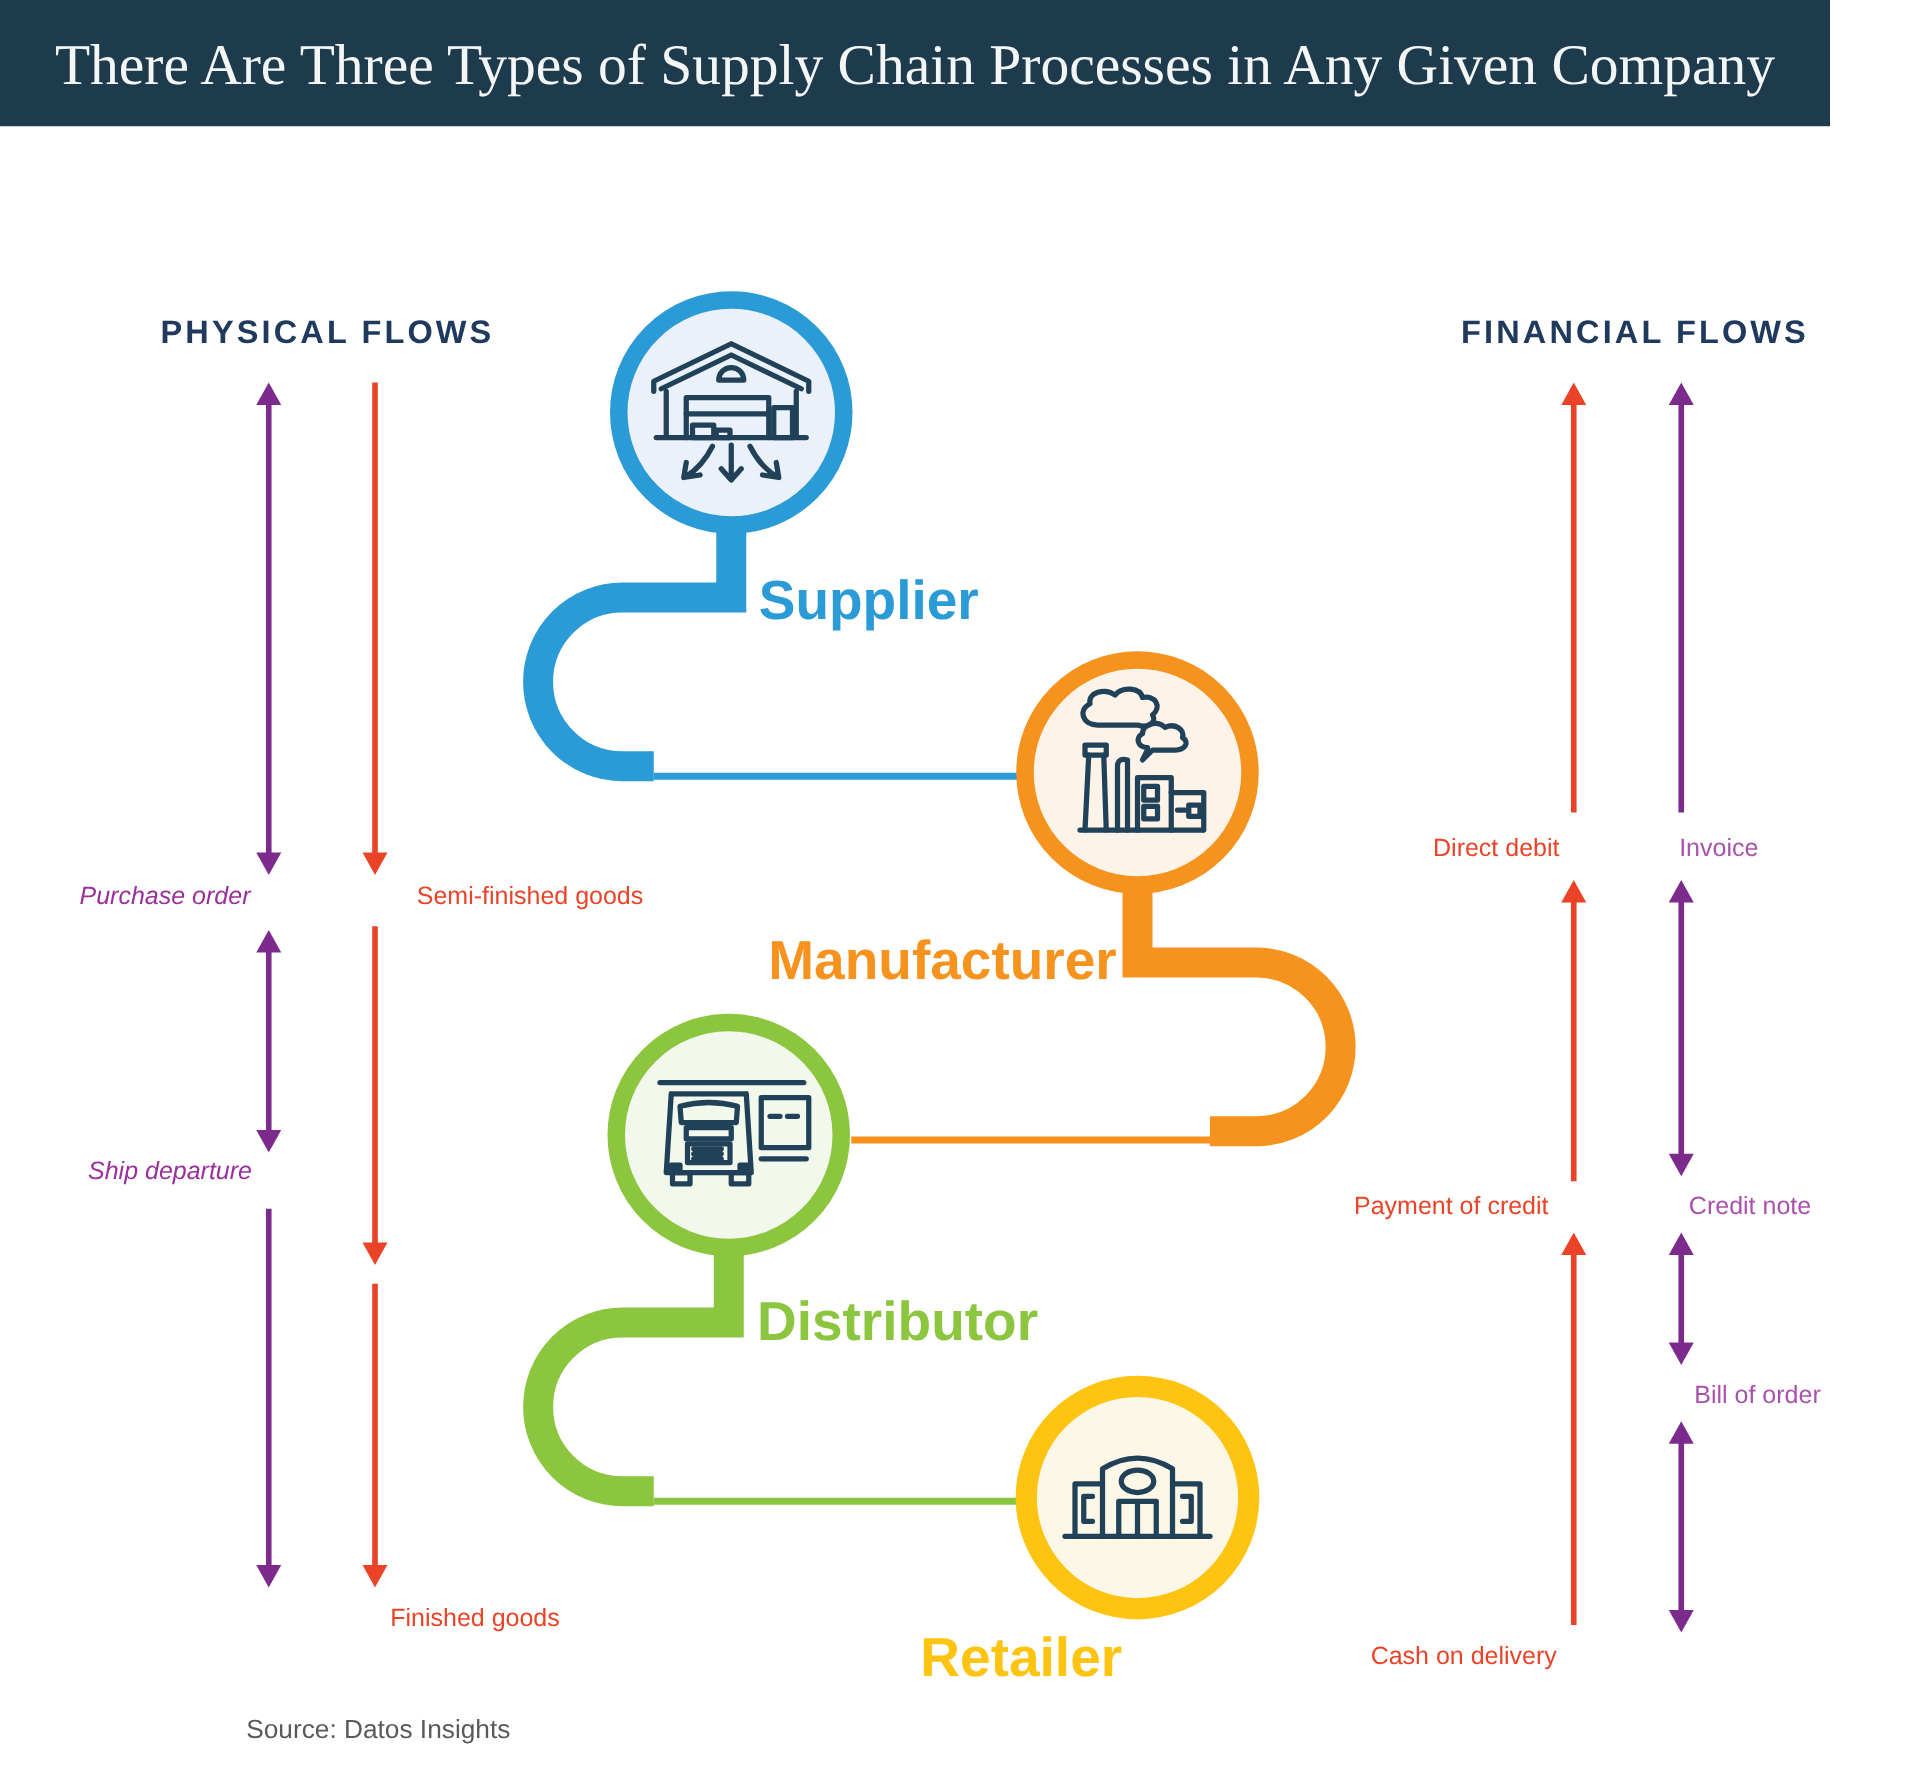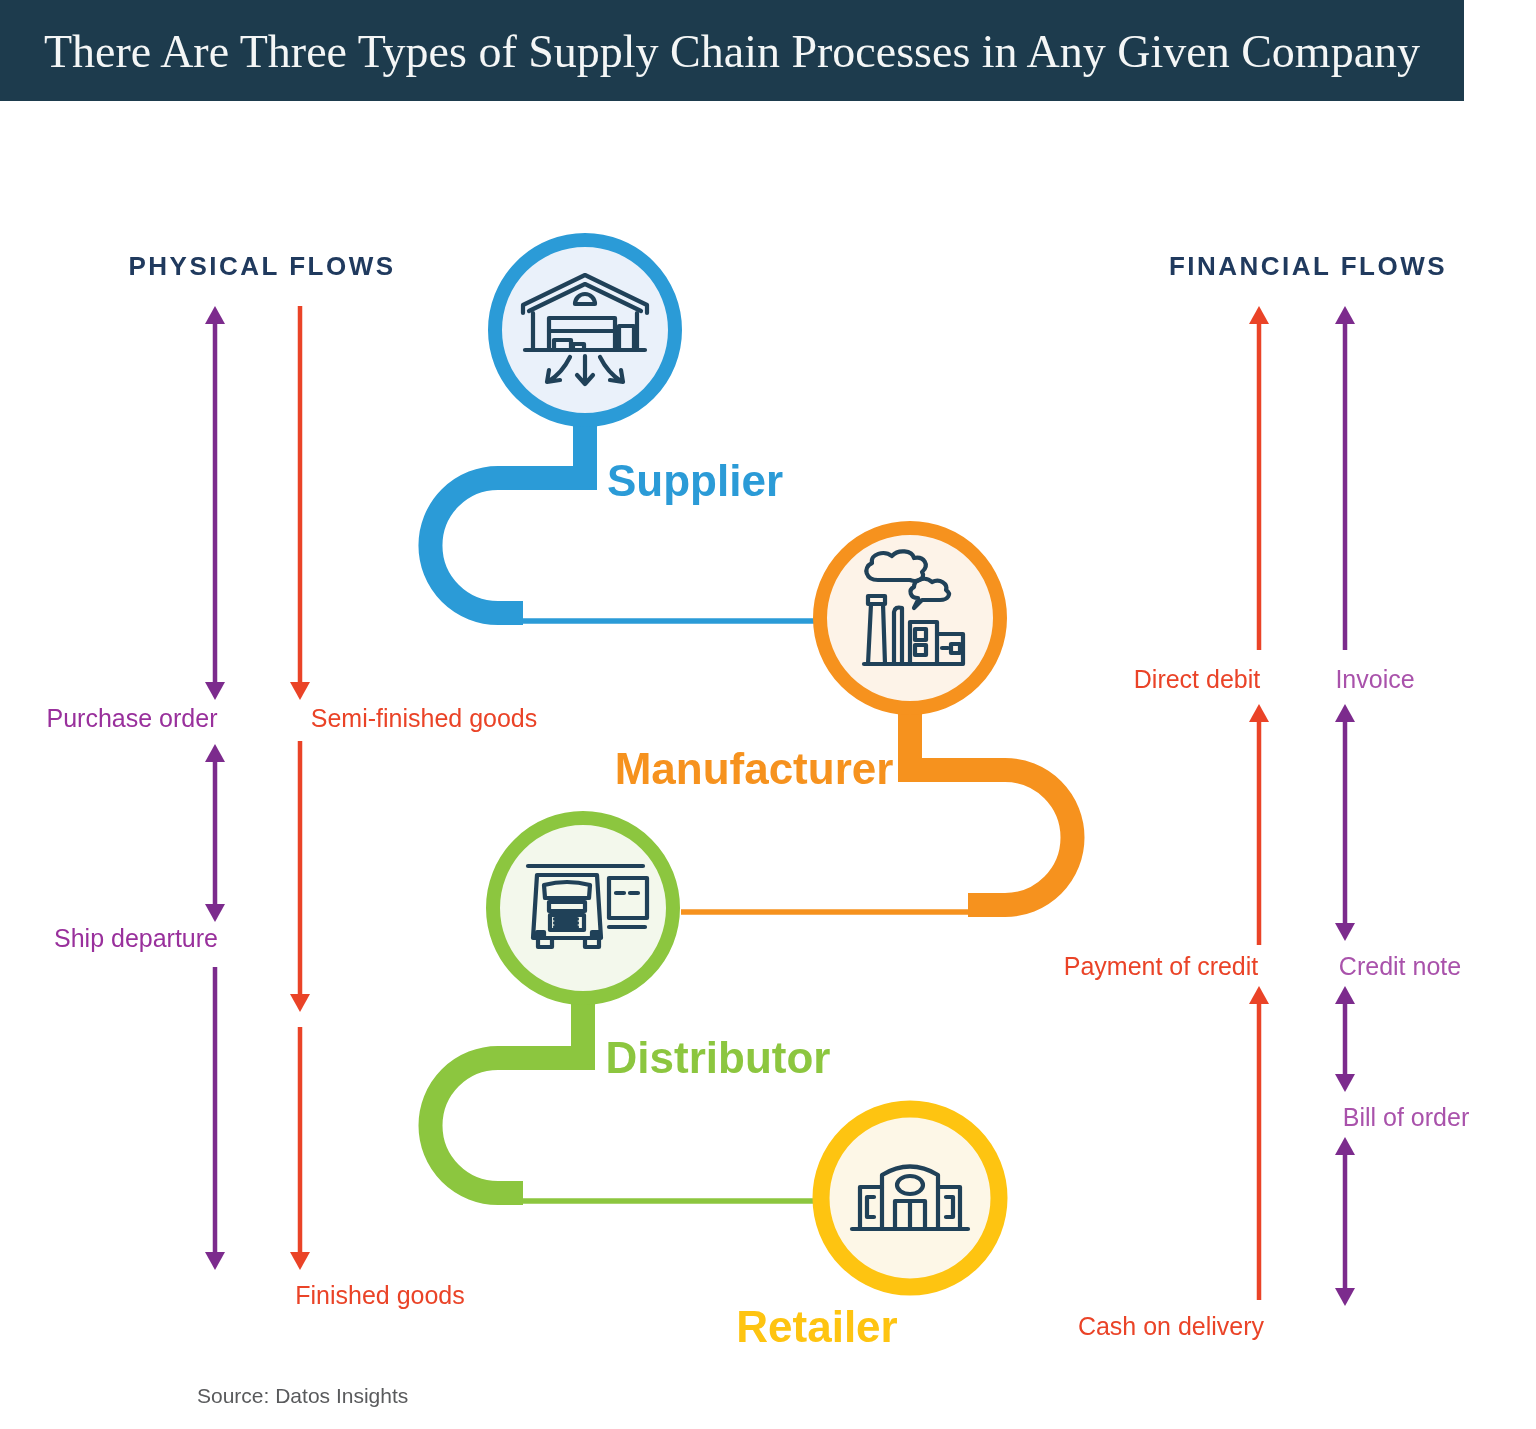--- a/index.html
+++ b/index.html
@@ -4,28 +4,28 @@
 <style>
   html,body{margin:0;padding:0;background:#fff;}
   .canvas{position:relative;width:1536px;height:1429px;background:var(--bg,#fff);overflow:hidden;
           font-family:"Liberation Sans",sans-serif;}
   .header-bar{position:absolute;left:0;top:0;width:1464px;height:101px;background:var(--navy);}
   .header-bar h1{margin:0;height:101px;line-height:104px;text-align:center;font-weight:400;
           font-family:"Liberation Serif",serif;font-size:46px;color:var(--title-text);white-space:nowrap;}
   svg.diagram{position:absolute;left:0;top:0;}
   .label{position:absolute;transform:translate(-50%,-50%);white-space:nowrap;}
   .section-header{font-size:26px;font-weight:700;letter-spacing:2.5px;color:var(--heading);}
-  .flow-label{font-size:25px;font-weight:400;}
+  .flow-label{font-size:20px;font-weight:400;}
   .red-t{color:var(--red);}
-  .purpleL-t{color:var(--purple-left);}
+  .purpleL-t{color:var(--purple-left);font-style:italic;}
   .purpleR-t{color:var(--purple-right);}
   .node-label{font-size:44px;font-weight:700;}
   .blue-t{color:var(--blue);text-align:right;} .orange-t{color:var(--orange);}
   .green-t{color:var(--green);} .yellow-t{color:var(--yellow);}
-  .source-note{position:absolute;font-size:21px;color:var(--gray);margin-top:12px;}
+  .source-note{position:absolute;font-size:21px;color:var(--gray);}
   .snake{fill:none;}
   .icon{stroke:var(--icon);fill:none;stroke-width:4.2;stroke-linecap:round;stroke-linejoin:round;}
   .arrow-line{stroke-width:4.5;fill:none;}
   .p-str{stroke:var(--purple);} .p-fill{fill:var(--purple);}
   .r-str{stroke:var(--red);} .r-fill{fill:var(--red);}
 </style>
 </head>
 <body>
 
 <div class="canvas">

